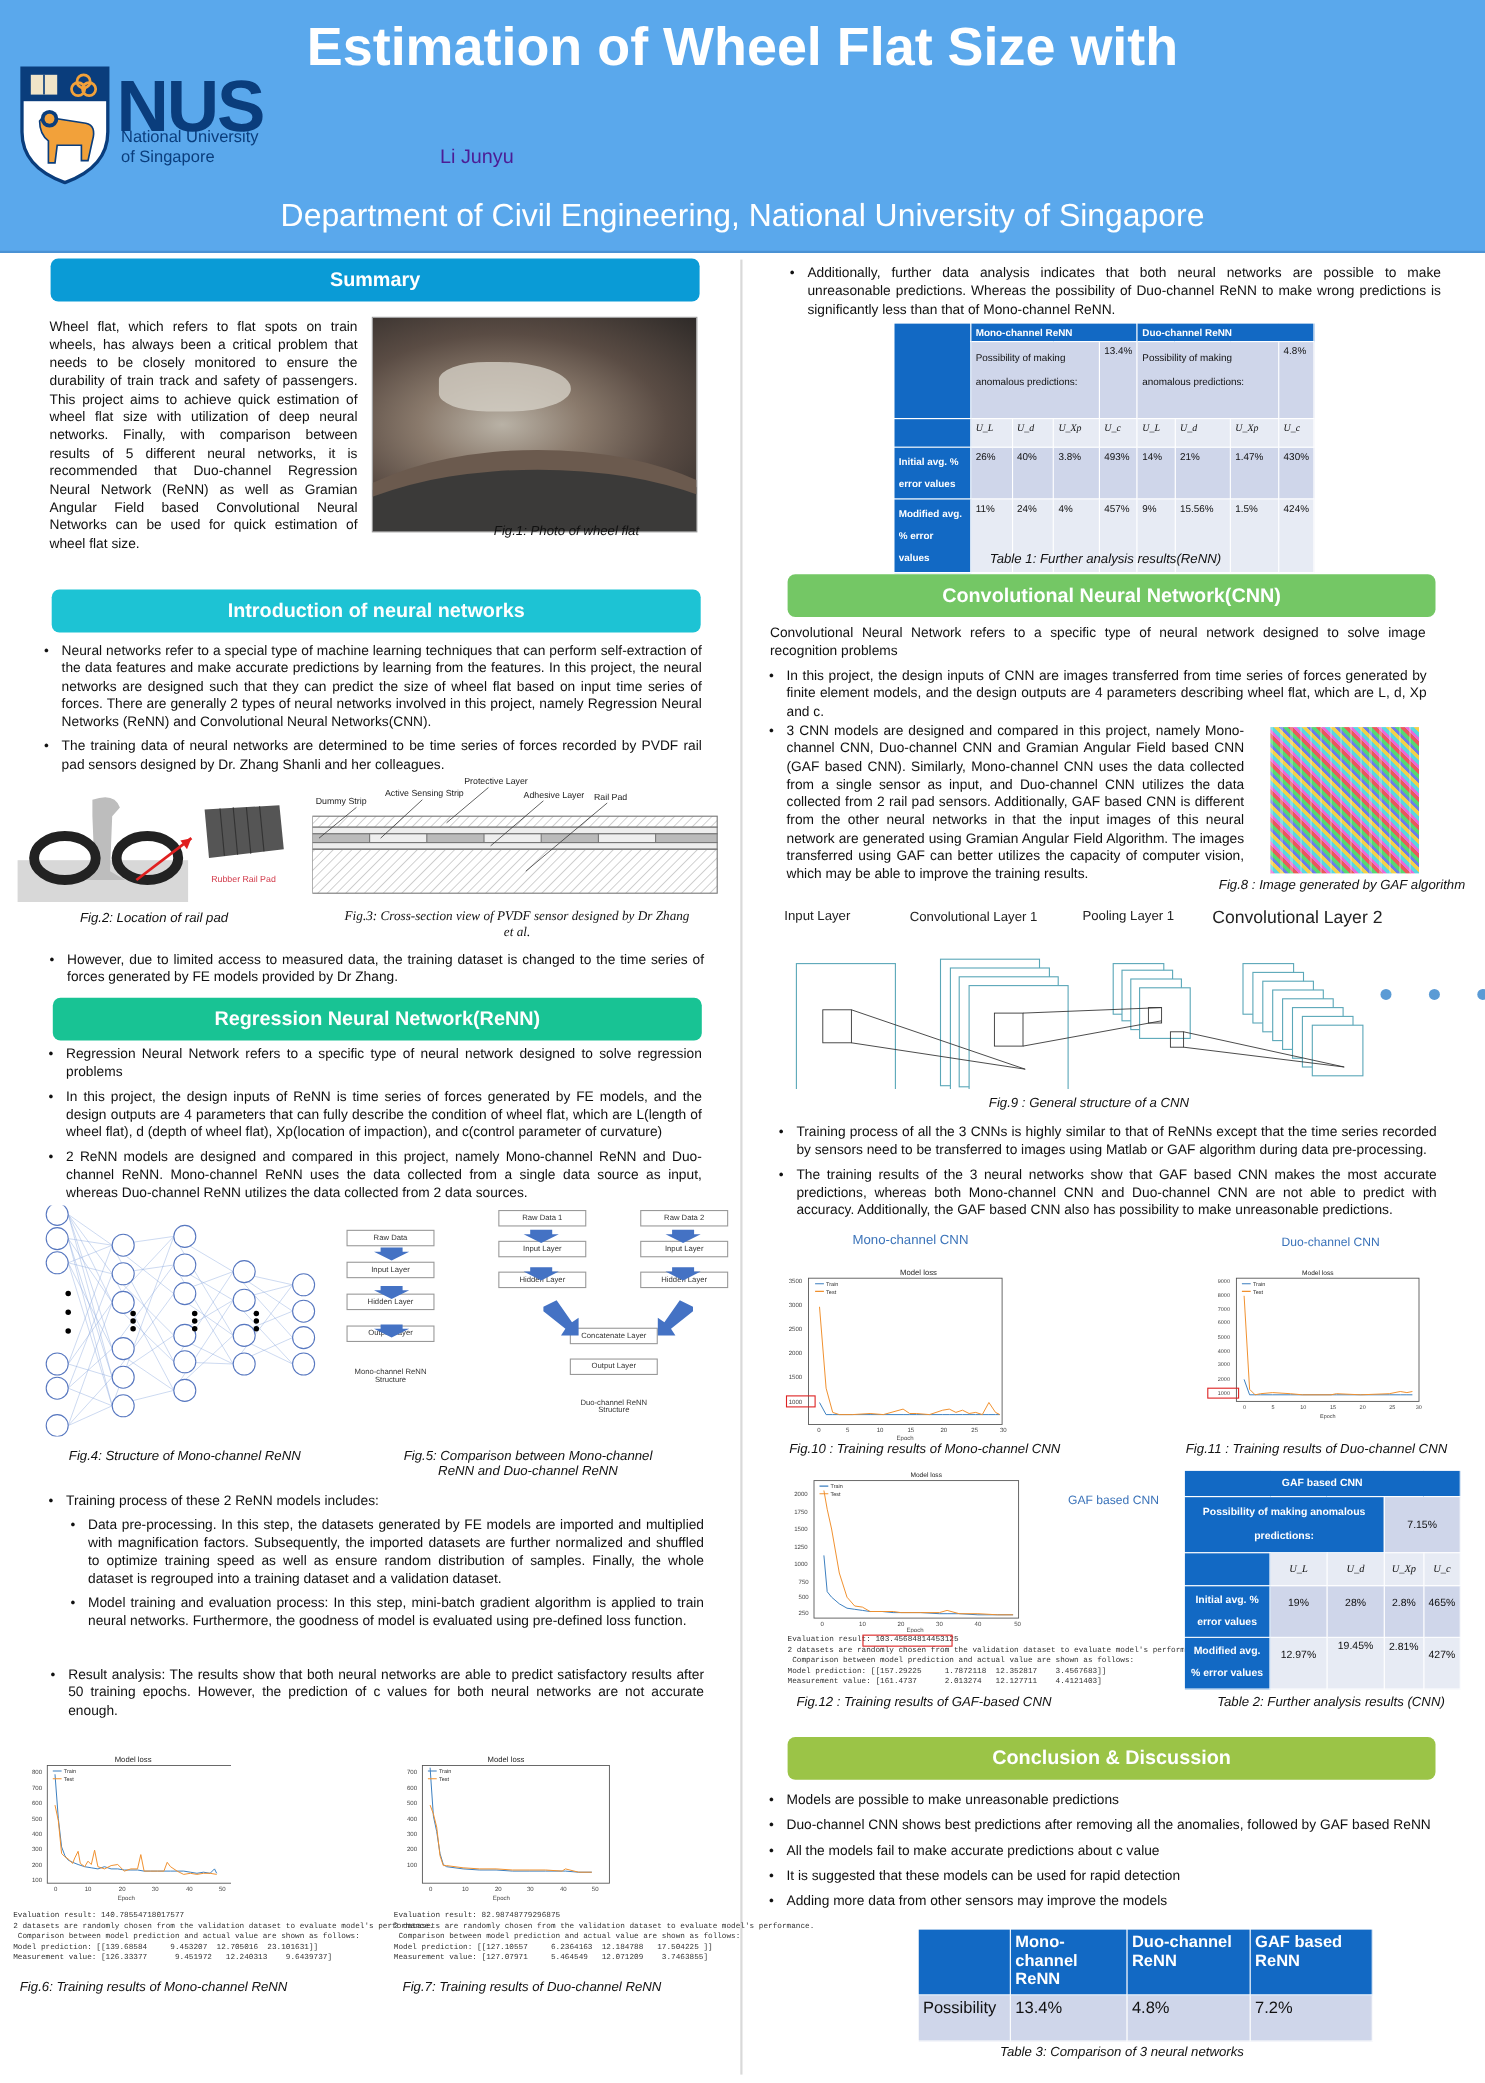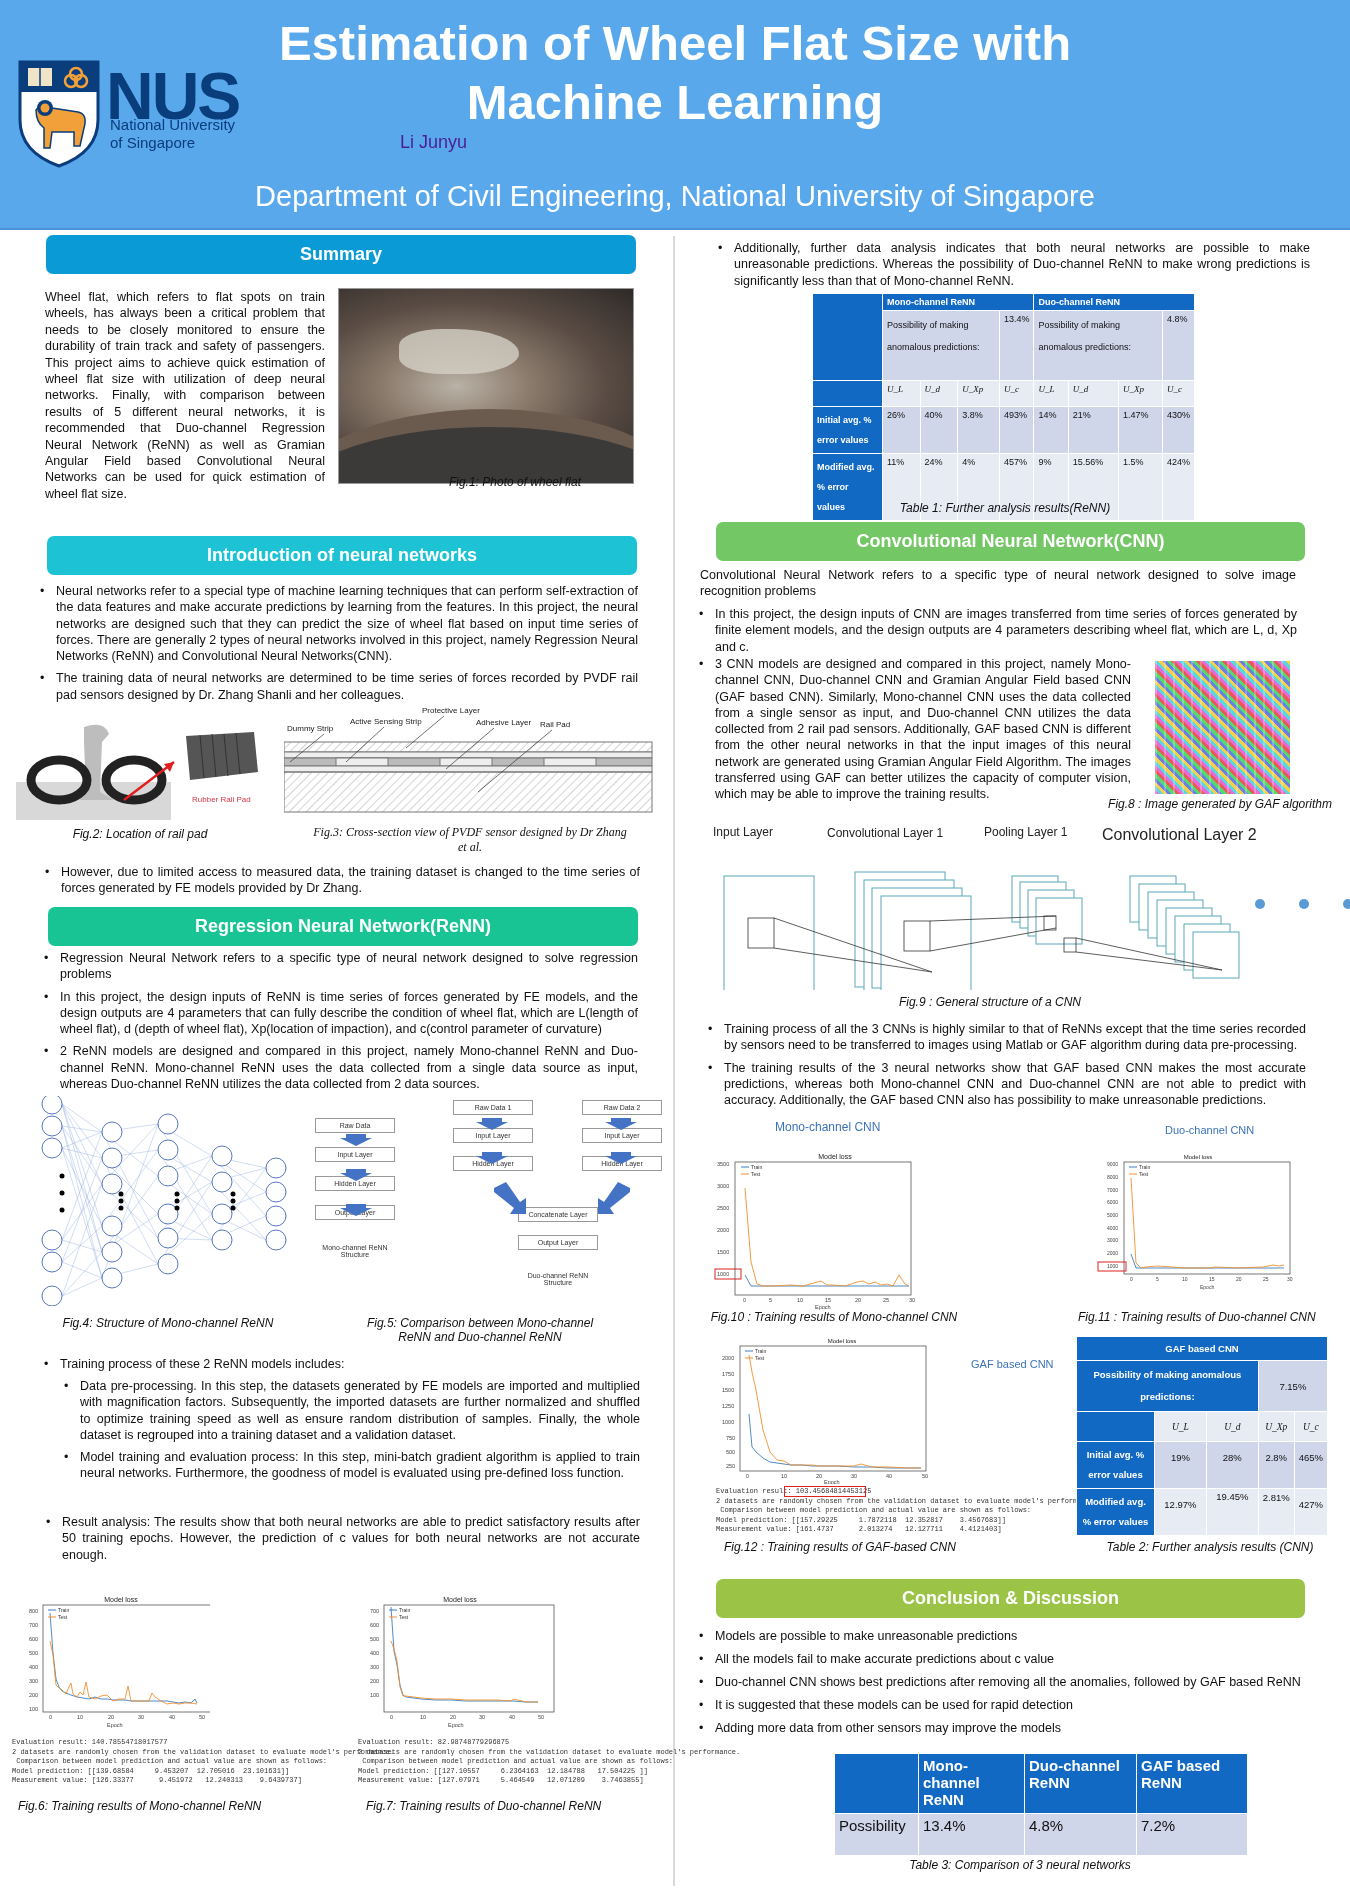--- a/index.html
+++ b/index.html
@@ -77,21 +77,20 @@
       <circle cx="27" cy="48" r="4.5" fill="#f2a13a"></circle>
     </svg>
     <div class="nus-word">NUS</div>
     <div class="nus-sub">
       <div>National University</div>
       <div>of Singapore</div>
     </div>
   </div>
   <div class="title">
     <div>Estimation of Wheel Flat Size with</div>
-    <div>Machine Learning</div>
   </div>
   <div class="author">Li Junyu</div>
   <div class="dept">Department of Civil Engineering, National University of Singapore</div>
 </div>
 
 <div class="divider"></div>
 
 <div class="banner b-summary">Summary</div>
 <div class="txt" style="left:45px; top:289px; width:280px; line-height:16.4px;">Wheel flat, which refers to flat spots on train wheels, has always been a critical problem that needs to be closely monitored to ensure the durability of train track and safety of passengers. This project aims to achieve quick estimation of wheel flat size with utilization of deep neural networks. Finally, with comparison between results of 5 different neural networks, it is recommended that Duo-channel Regression Neural Network (ReNN) as well as Gramian Angular Field based Convolutional Neural Networks can be used for quick estimation of wheel flat size.</div>
 <div class="photo-wheel">
@@ -536,21 +535,21 @@
     </g>
     <rect x="10" y="119" width="26" height="10" fill="none" stroke="#d22" stroke-width="1"></rect>
     <polyline fill="none" stroke="#3b7ebf" stroke-width="0.9" points="40,125 46,136 52,136 58,136 70,136 86,136 98,136 116,136 122,136 128,136 140,136 152,136 158,136 164,136 170,136 176,136 182,136 188,136 194,136 200,136 204,136"></polyline>
     <polyline fill="none" stroke="#f0902e" stroke-width="0.9" points="40,38 46,112 52,134 58,136 70,136 86,135 98,136 116,131 122,135 128,135 140,136 152,132 158,131 164,134 170,132 176,135 182,134 188,136 194,125 200,134 204,136"></polyline>
     <line x1="36" y1="17" x2="44" y2="17" stroke="#3b7ebf" stroke-width="1"></line>
       <text x="46" y="19" font-size="5" fill="#333">Train</text>
     <line x1="36" y1="24" x2="44" y2="24" stroke="#f0902e" stroke-width="1"></line>
       <text x="46" y="26" font-size="5" fill="#333">Test</text>
   </svg>
 </div>
-<div class="cap" style="left:704px; top:1310px; width:260px; text-align:center;">Fig.10 : Training results of Mono-channel CNN</div>
+<div class="cap" style="left:704px; top:1310px; width:260px; text-align:right;">Fig.10 : Training results of Mono-channel CNN</div>
 
 <div class="sub-title" style="left:1165px; top:1124px; font-size:11px;">Duo-channel CNN</div>
 <div class="chart" style="left:1080px; top:1150px;">
   <svg width="220" height="145" viewBox="0 0 220 145">
     <text x="118" y="9" font-size="6" text-anchor="middle" fill="#222" font-family="Liberation Sans, sans-serif">Model loss</text>
     <rect x="44" y="12" width="166" height="112" fill="#fff" stroke="#555" stroke-width="0.8"></rect>
     <g font-size="5" fill="#444" font-family="Liberation Sans, sans-serif">
       <text x="27" y="16">9000</text>
         <text x="27" y="29">8000</text>
         <text x="27" y="42">7000</text>
@@ -648,22 +647,22 @@
     <td class="c-lighter" style="">2.81%</td>
     <td class="c-lighter" style="padding-top:10px;">427%</td>
   </tr>
 </tbody>
   </table>
 <div class="cap" style="left:1090px; top:1540px; width:240px;">Table 2: Further analysis results (CNN)</div>
 
 <div class="banner b-concl">Conclusion &amp; Discussion</div>
 <ul class="bl txt" style="left:697px; top:1628px; width:620px; line-height:17px;">
   <li style="margin-bottom:6px;">Models are possible to make unreasonable predictions</li>
+  <li style="margin-bottom:6px;">Duo-channel CNN shows best predictions after removing all the anomalies, followed by GAF based ReNN</li>
   <li style="margin-bottom:6px;">All the models fail to make accurate predictions about c value</li>
-  <li style="margin-bottom:6px;">Duo-channel CNN shows best predictions after removing all the anomalies, followed by GAF based ReNN</li>
   <li style="margin-bottom:6px;">It is suggested that these models can be used for rapid detection</li>
   <li style="margin-bottom:6px;">Adding more data from other sensors may improve the models</li>
 </ul>
 
 <table class="dt" style="left:834px; top:1753px; width:414px; font-size:15px;">
   <tbody>
       <tr style="height:60px;">
     <td class="th-blue" style="width:84px;"></td>
     <td class="th-blue" style="width:106px;">Mono-channel ReNN</td>
     <td class="th-blue" style="width:112px;">Duo-channel ReNN</td>

